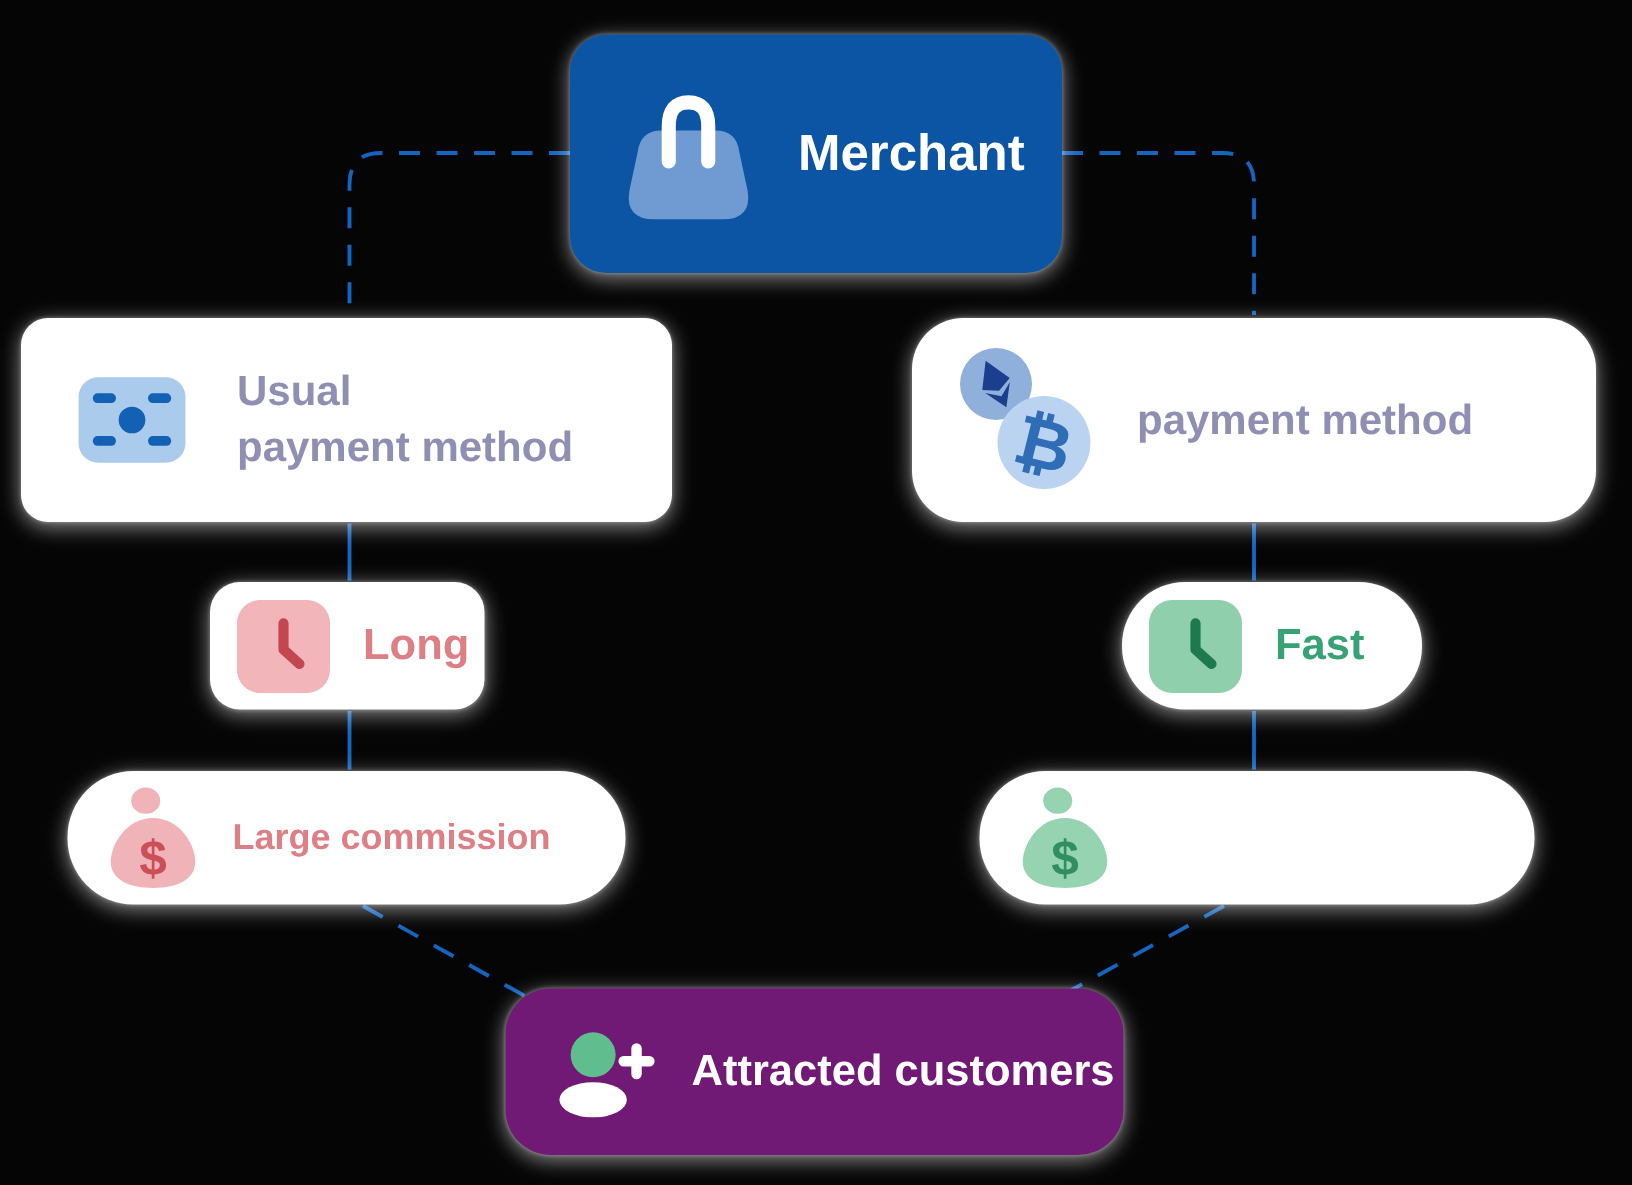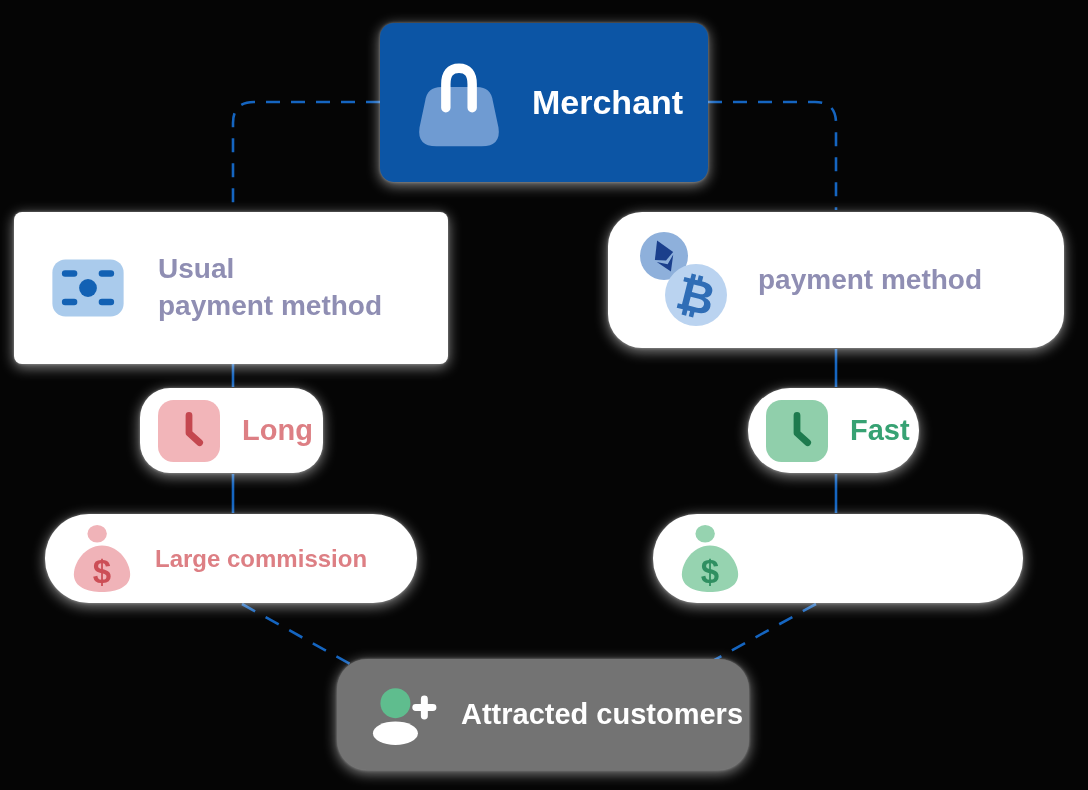--- a/index.html
+++ b/index.html
@@ -11,41 +11,41 @@
   }
   svg.connectors { position:absolute; left:0; top:0; z-index:0; pointer-events:none; }
   .node {
     position:absolute; display:flex; align-items:center; box-sizing:border-box;
     background:#ffffff; z-index:1;
     box-shadow:0 3px 14px rgba(255,255,255,.55), 0 0 3px rgba(255,255,255,.35);
   }
   .icon { display:flex; align-items:center; justify-content:center; flex:0 0 auto; }
   .label { white-space:nowrap; }
 
-  #merchant { left:380px; top:23px; width:328px; height:159px; border-radius:14px;
+  #merchant { left:380px; top:23px; width:328px; height:159px; border-radius:24px;
               background:#0c55a5; padding-left:32px; gap:26px; }
   #merchant .label { color:#ffffff; font-size:34px; }
 
-  #usual   { left:14px;  top:212px; width:434px; height:152px; border-radius:8px; padding-left:36px; gap:32px; }
+  #usual   { left:14px;  top:212px; width:434px; height:136px; border-radius:18px; padding-left:36px; gap:32px; }
   #crypto  { left:608px; top:212px; width:456px; height:136px; border-radius:34px; padding-left:28px; gap:26px; }
   .two-line .label { color:#8f8eb3; font-size:28px; line-height:1.32; }
   .two-line .label span { display:block; }
 
-  #long    { left:140px; top:388px; width:183px; height:85px; border-radius:30px; padding-left:18px; gap:22px; }
-  #fast    { left:748px; top:388px; width:171px; height:85px; border-radius:42px; padding-left:18px; gap:22px; }
+  #long    { left:140px; top:388px; width:183px; height:85px; border-radius:20px; padding-left:18px; gap:22px; }
+  #fast    { left:748px; top:388px; width:200px; height:85px; border-radius:42px; padding-left:18px; gap:22px; }
   #long .label { color:#dd7f84; font-size:29px; }
   #fast .label { color:#37a273; font-size:29px; }
 
   #large   { left:45px;  top:514px; width:372px; height:89px; border-radius:44px; padding-left:24px; gap:20px; }
   #small   { left:653px; top:514px; width:370px; height:89px; border-radius:44px; padding-left:24px; gap:20px; }
   #large .label { color:#dd7f84; font-size:24px; }
   #small .label { color:#37a273; font-size:30px; }
 
   #attracted { left:337px; top:659px; width:412px; height:111px; border-radius:30px;
-               background:#737373; padding-left:32px; gap:22px; }
+               background:#701a75; padding-left:32px; gap:22px; }
   #attracted .label { color:#ffffff; font-size:29px; }
 </style>
 </head>
 <body>
 
 <div class="canvas">
 
   <svg class="connectors" width="1088" height="790" viewBox="0 0 1088 790">
     <g fill="none" stroke="#1565c0" stroke-width="2.6">
       <path stroke-dasharray="14 11" d="M 380 102 H 254 Q 233 102 233 123 V 210"></path>

